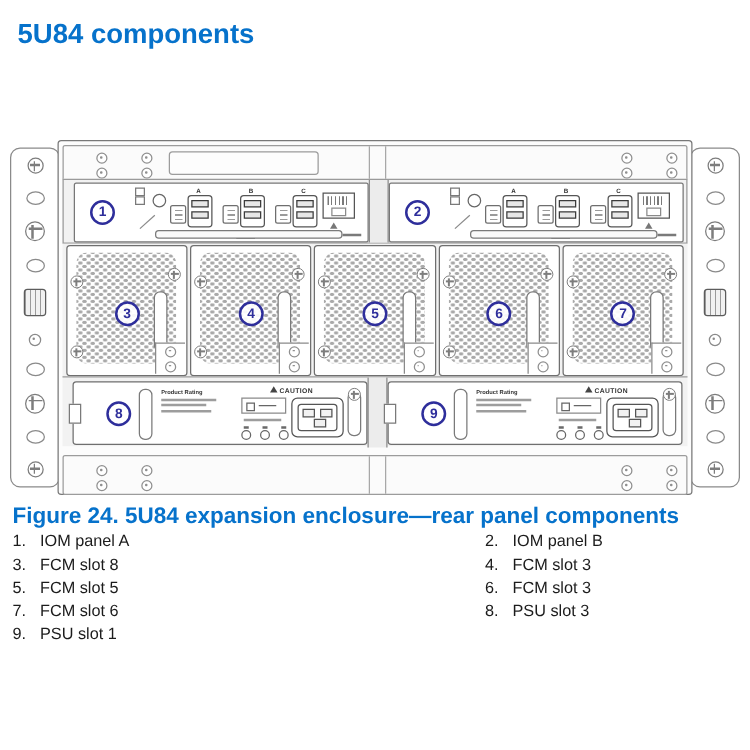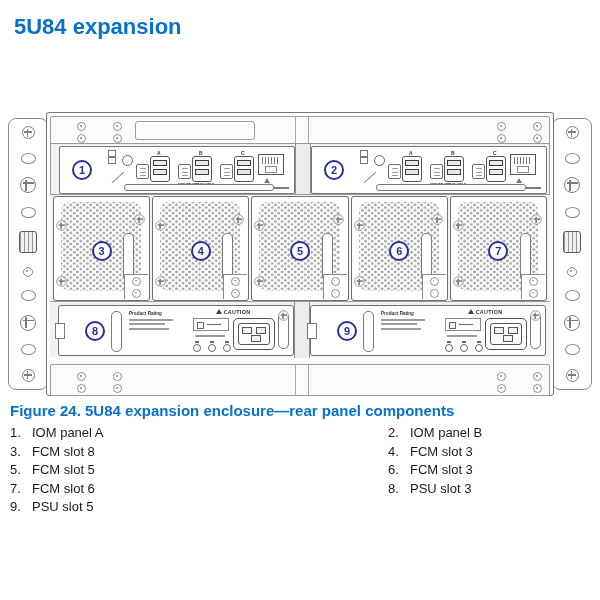--- a/index.html
+++ b/index.html
@@ -5,21 +5,21 @@
   html,body{margin:0;padding:0;}
   body{
     width:600px;height:600px;position:relative;background:#ffffff;
     font-family:"Liberation Sans", sans-serif;color:#1a1a1a;overflow:hidden;
   }
   
   .page-title{
     position:absolute;left:14px;top:14px;font-size:22px;font-weight:700;color:#0672cb;
   }
   .fig-caption{
-    position:absolute;left:10px;top:402px;font-size:15px;font-weight:700;color:#0672cb;
+    position:absolute;left:10px;top:402px;font-size:18px;font-weight:700;color:#0672cb;
   }
   .legend{
     position:absolute;left:10px;top:426px;right:10px;
     display:grid;grid-template-columns:378px 1fr;row-gap:4.5px;
     font-size:13px;line-height:14px;color:#1c1c1c;
   }
   .legend-item{display:flex;}
   .legend-num{width:22px;flex:none;}
   
   .diagram{position:absolute;left:8px;top:112px;width:584px;height:288px;}
@@ -119,21 +119,21 @@
   .pled-mark{width:4px;height:2px;background:#6a6a6a;}
   .pled-circ{width:6px;height:6px;border:1px solid #666;border-radius:50%;background:#fff;}
   .inlet{position:absolute;right:0;top:9px;width:42px;height:32px;border:1.4px solid #555;border-radius:5px;background:#fff;box-sizing:border-box;}
   .inlet-inner{position:absolute;left:4px;right:4px;top:4px;bottom:4px;border:1px solid #555;border-radius:3px;}
   .pin{position:absolute;width:8px;height:5px;border:1px solid #555;background:#f2f2f2;}
   .psu .screw{position:absolute;right:3px;top:3px;transform:scale(.8);}
 </style>
 </head>
 <body>
 
-<div class="page-title">5U84 expansion</div>
+<div class="page-title">5U84 components</div>
 
 <div class="diagram">
 
   <div class="ear left">
     <div class="screw"></div>
     <div class="oval"></div>
     <div class="screw globe"></div>
     <div class="oval"></div>
     <div class="latch"></div>
     <div class="dot"></div>
@@ -475,15 +475,15 @@
   <div class="legend-item">
       <span class="legend-num">7.</span>
       <span>FCM slot 6</span>
     </div>
   <div class="legend-item">
       <span class="legend-num">8.</span>
       <span>PSU slot 3</span>
     </div>
   <div class="legend-item">
       <span class="legend-num">9.</span>
-      <span>PSU slot 5</span>
+      <span>PSU slot 1</span>
     </div>
 </div>
 
 </body></html>

